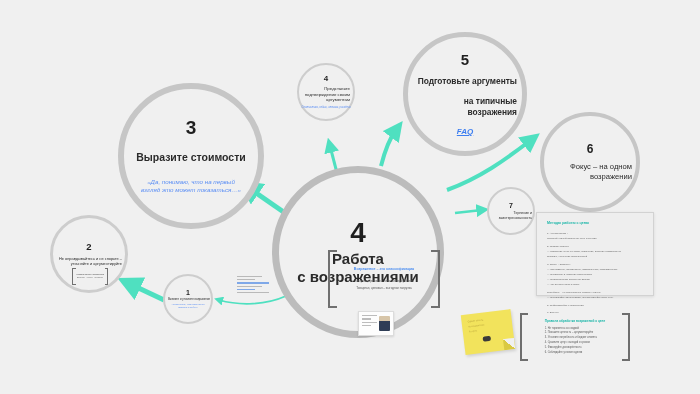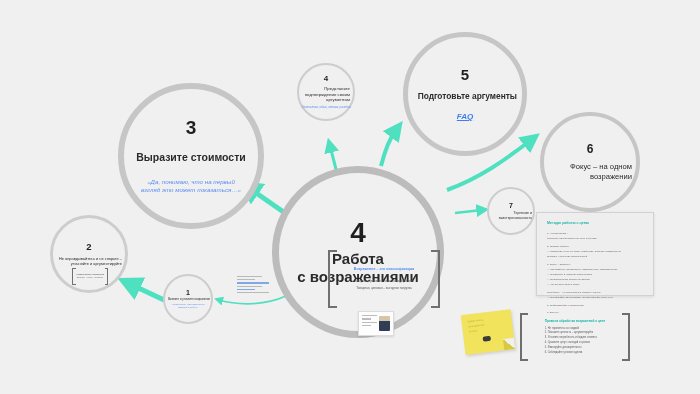--- a/index.html
+++ b/index.html
@@ -362,20 +362,21 @@
 
 <div class="node" id="n4">
   <div class="num">4</div>
   <div class="ttl">Представьте подтверждение своим аргументам</div>
   <div class="quote">Статистика, кейсы, отзывы, расчёты</div>
 </div>
 
 <div class="node" id="n5">
   <div class="num">5</div>
   <div class="ttl">Подготовьте аргументы</div>
+  <div class="ttl">на типичные возражения</div>
   <div class="faq">FAQ</div>
 </div>
 
 <div class="node" id="n6">
   <div class="num">6</div>
   <div class="ttl">Фокус – на одном</div>
   <div class="ttl">возражении</div>
 </div>
 
 <div class="node" id="n7">

